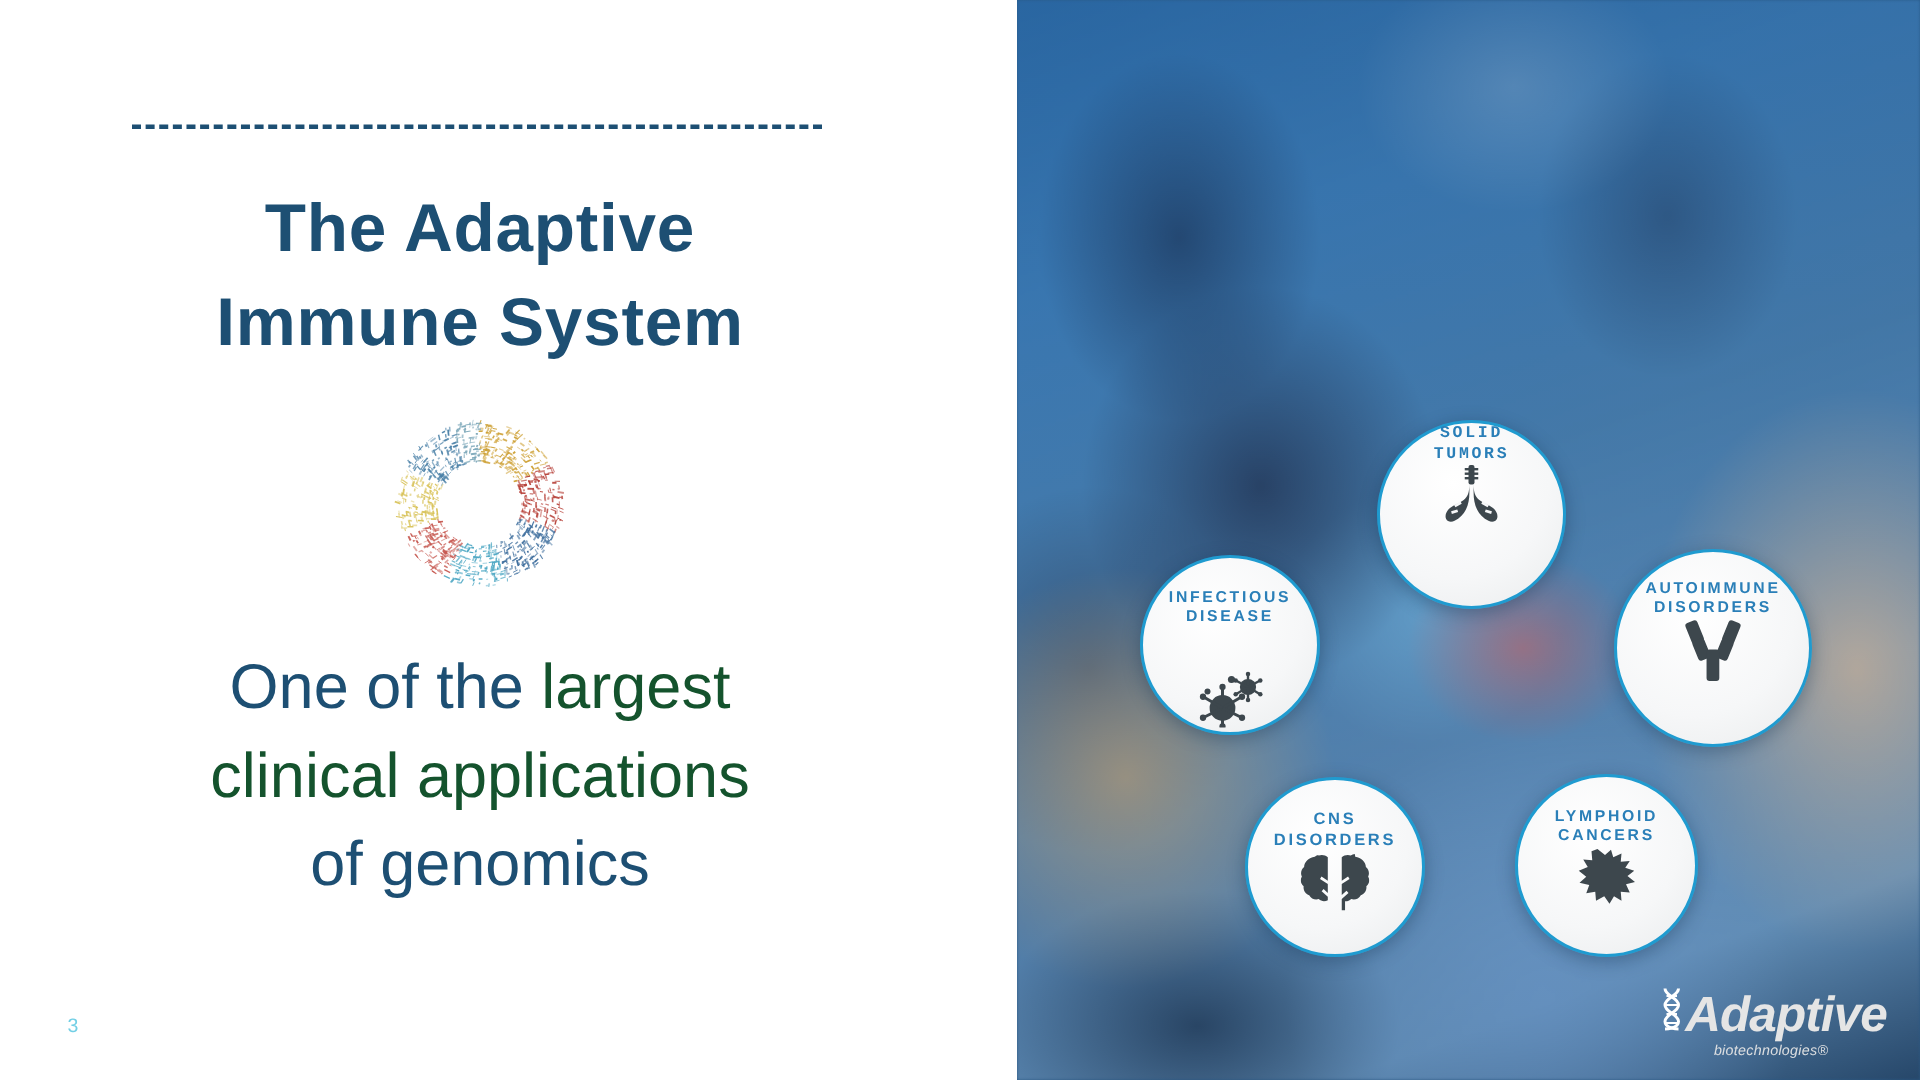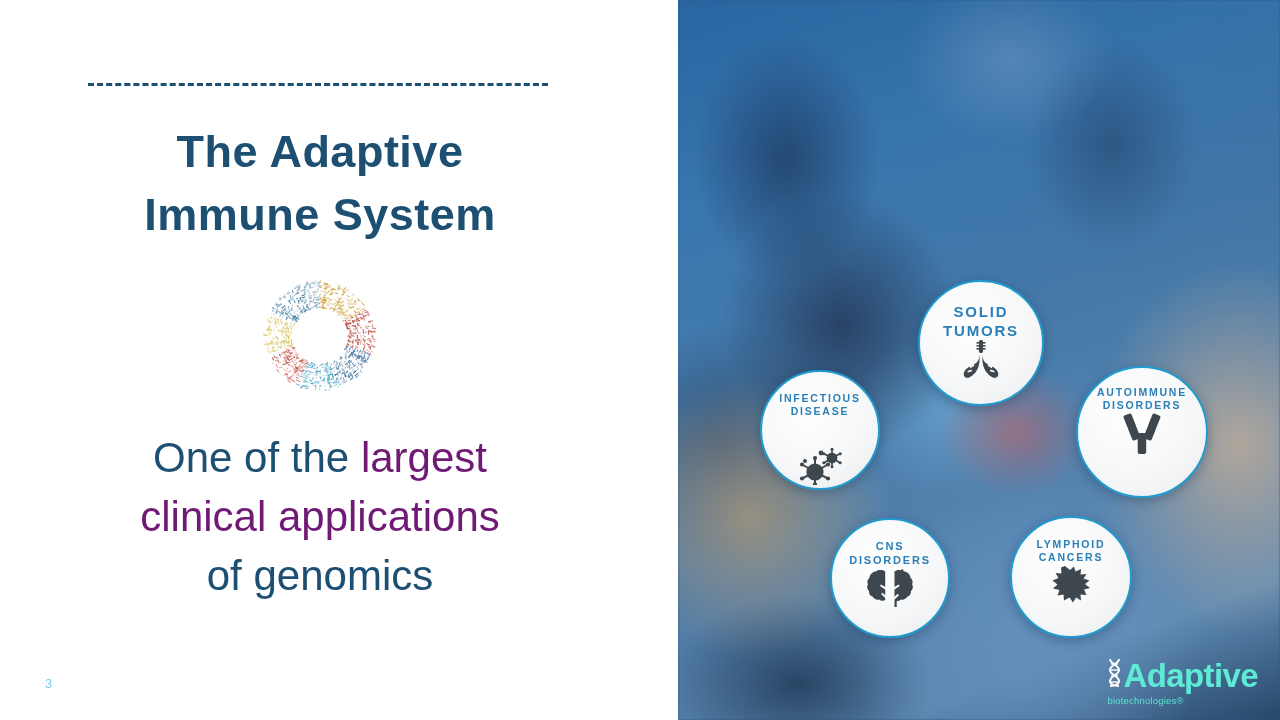--- a/index.html
+++ b/index.html
@@ -14,21 +14,21 @@
   #rule-top{top:83px;}
 
   #title-block{position:absolute;left:40px;top:120px;width:560px;text-align:center;
     color:#1d4f73;font-weight:bold;font-size:45px;line-height:63px;letter-spacing:0.5px;}
 
   #genome-wrap{position:absolute;left:262px;top:278px;width:116px;height:116px;}
   #genome-wrap svg{display:block;}
 
   #tagline{position:absolute;left:40px;top:428px;width:560px;text-align:center;
     font-size:42px;line-height:59px;color:#1d4f73;font-weight:normal;}
-  #tagline .hl{color:#701a75;}
+  #tagline .hl{color:#14532d;}
 
   #slide-number{position:absolute;left:45px;top:676px;font-size:13px;color:#72cfe5;}
 
   
   #right-panel{position:absolute;left:678px;top:0;width:602px;height:720px;overflow:hidden;
     background:#2f5f8a;}
   #photo{position:absolute;inset:0;
     background:
       radial-gradient(ellipse 150px 120px at 55% 8%,  rgba(255,255,255,0.22), rgba(255,255,255,0) 70%),
       radial-gradient(ellipse 130px 170px at 18% 22%, rgba(20,32,60,0.60), rgba(20,32,60,0) 72%),
@@ -56,32 +56,32 @@
     background:radial-gradient(circle at 40% 33%, #ffffff 0%, #f6f7f8 58%, #e9ebec 100%);
     border:2.5px solid #1f9bd0;
     box-shadow:0 3px 12px rgba(12,40,70,0.35);
     display:flex;flex-direction:column;align-items:center;}
   .bubble .blabel{color:#2a7fb8;font-weight:bold;letter-spacing:1.8px;text-align:center;
     line-height:1.28;}
   .bubble .bicon{display:flex;align-items:center;justify-content:center;}
   .bubble svg{fill:#3d474d;display:block;}
 
   #b-solid   {left:240px;top:280px;width:122px;height:122px;}
-  #b-solid   .blabel{font-size:15px;margin-top:20px;}
+  #b-solid   .blabel{font-size:11px;font-family:Liberation Mono, monospace;}
   #b-infect  {left: 82px;top:370px;width:116px;height:116px;gap:28px;}
   #b-infect  .blabel{font-size:10.5px;margin-top:20px;}
   #b-auto    {left:398px;top:366px;width:128px;height:128px;}
   #b-auto    .blabel{font-size:10.5px;margin-top:18px;}
   #b-cns     {left:152px;top:518px;width:116px;height:116px;}
   #b-cns     .blabel{font-size:11px;margin-top:19px;}
   #b-lymph   {left:332px;top:516px;width:118px;height:118px;}
   #b-lymph   .blabel{font-size:10.5px;margin-top:20px;}
 
   
-  #logo{position:absolute;right:22px;bottom:14px;text-align:left;color:#5eead4;}
+  #logo{position:absolute;right:22px;bottom:14px;text-align:center;color:#e5e5e5;font-style:italic;}
   #logo .wordmark{font-size:33px;font-weight:bold;letter-spacing:-0.6px;line-height:34px;
     display:flex;align-items:center;justify-content:flex-end;}
   #logo .helix{margin-right:1px;}
   #logo .sub{font-size:9.5px;letter-spacing:0.2px;margin-top:1px;margin-right:4px;opacity:.95;}
 </style>
 </head>
 <body>
 
 <div id="slide">
 

